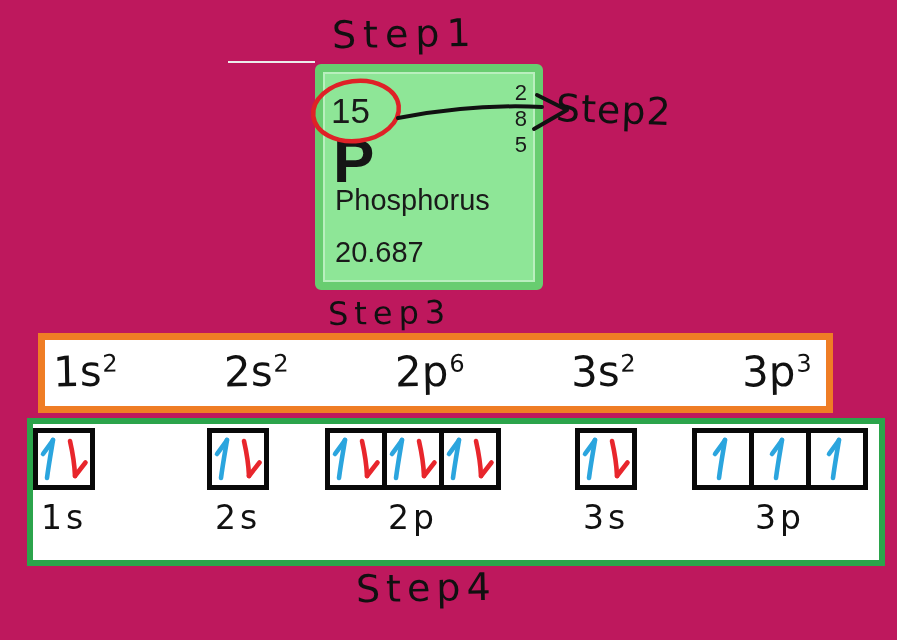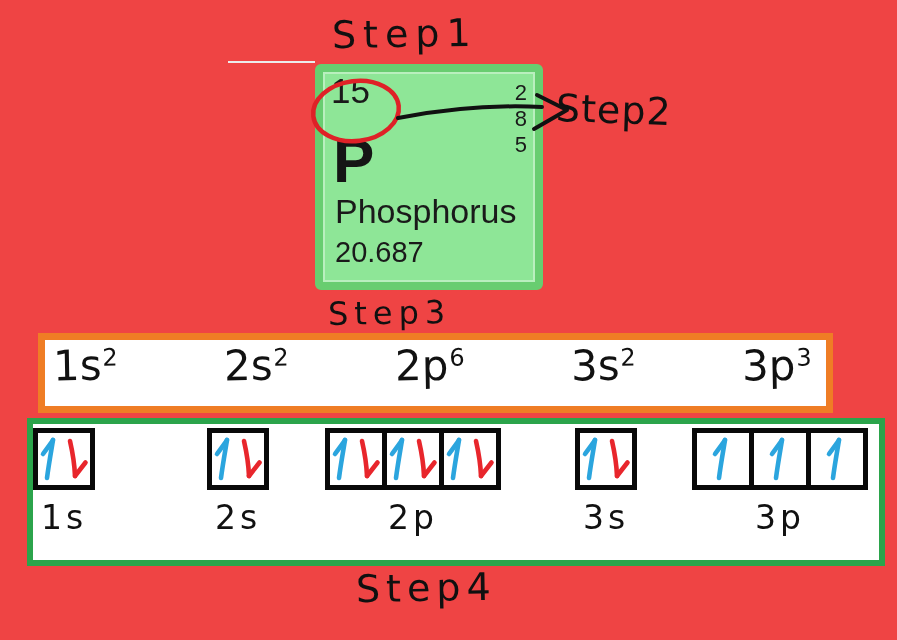--- a/index.html
+++ b/index.html
@@ -1,47 +1,47 @@
 <!DOCTYPE html>
 <html style="--tile-fill: #8ee697; --tile-border: #68cd70; --orange: #ef7d25; --green: #2ba44b; --up: #2ba5de; --down: #e8262c; --circle: #df2127; --ink: #111111;"><head>
 <meta charset="utf-8">
 <style>
   html,body{margin:0;padding:0;background:#fff;}
-  .canvas{position:relative;width:897px;height:640px;background:#ef4444;overflow:hidden;
+  .canvas{position:relative;width:897px;height:640px;background:#be185d;overflow:hidden;
           font-family:"Liberation Sans", sans-serif;color:#111;}
   .hand{font-family:"DejaVu Sans", sans-serif;color:#101010;white-space:nowrap;}
 
   
   .step1{position:absolute;left:332px;top:12px;font-size:38px;letter-spacing:7px;transform:rotate(-1deg);}
   .step2{position:absolute;left:556px;top:88px;font-size:38px;letter-spacing:1px;transform:rotate(2deg);}
   .step3{position:absolute;left:328px;top:294px;font-size:32px;letter-spacing:6px;z-index:5;transform:rotate(-1deg);}
   .step4{position:absolute;left:356px;top:566px;font-size:38px;letter-spacing:6px;transform:rotate(-1deg);}
 
   .stray-line{position:absolute;left:228px;top:61px;width:87px;height:2px;background:#ececec;}
 
   
   .tile{position:absolute;left:315px;top:64px;width:228px;height:226px;box-sizing:border-box;
         background:var(--tile-fill);border:8px solid var(--tile-border);border-radius:6px;
         box-shadow:inset 0 0 0 2px rgba(255,255,255,.38);}
-  .tile .atomic-number{position:absolute;left:8px;top:0;font-size:35px;line-height:1.1;color:#1a1a1a;}
+  .tile .atomic-number{position:absolute;left:8px;top:20px;font-size:35px;line-height:1.1;color:#1a1a1a;}
   .tile .shells{position:absolute;right:8px;top:8px;text-align:right;font-size:22px;line-height:26px;color:#1a1a1a;}
   .tile .symbol{position:absolute;left:10px;top:58px;font-size:62px;font-weight:700;line-height:1;color:#151515;}
-  .tile .name{position:absolute;left:12px;top:120px;font-size:34px;color:#1a1a1a;}
+  .tile .name{position:absolute;left:12px;top:112px;font-size:29px;color:#1a1a1a;}
   .tile .mass{position:absolute;left:12px;top:164px;font-size:29px;color:#1a1a1a;}
 
   
   .annot{position:absolute;left:290px;top:58px;width:300px;height:124px;pointer-events:none;z-index:4;}
   .annot *{fill:none;stroke-linecap:round;stroke-linejoin:round;}
   .annot .circ{stroke:var(--circle);stroke-width:4.5px;}
   .annot .shaft,.annot .head{stroke:var(--ink);stroke-width:4px;}
 
   
   .orange-box{position:absolute;left:38px;top:333px;width:795px;height:80px;box-sizing:border-box;
               border:7px solid var(--orange);background:#fff;}
-  .cfg-row{display:flex;justify-content:space-between;align-items:flex-start;padding:2px 14px 0 8px;}
+  .cfg-row{display:flex;justify-content:space-between;align-items:flex-start;padding:8px 14px 0 8px;}
   .cfg{font-family:"DejaVu Sans", sans-serif;font-size:42px;line-height:1.15;white-space:nowrap;transform:rotate(-1deg);}
   .cfg sup{font-size:24px;vertical-align:14px;margin-left:1px;}
 
   
   .green-box{position:absolute;left:27px;top:418px;width:858px;height:148px;box-sizing:border-box;
              border:6px solid var(--green);background:#fff;}
 
   .ogroup{position:absolute;top:428px;display:flex;flex-direction:column;align-items:center;z-index:3;}
   .g0{left:33px;}.g1{left:207px;}.g2{left:325px;}.g3{left:575px;}.g4{left:692px;}
   .orow{display:flex;}

